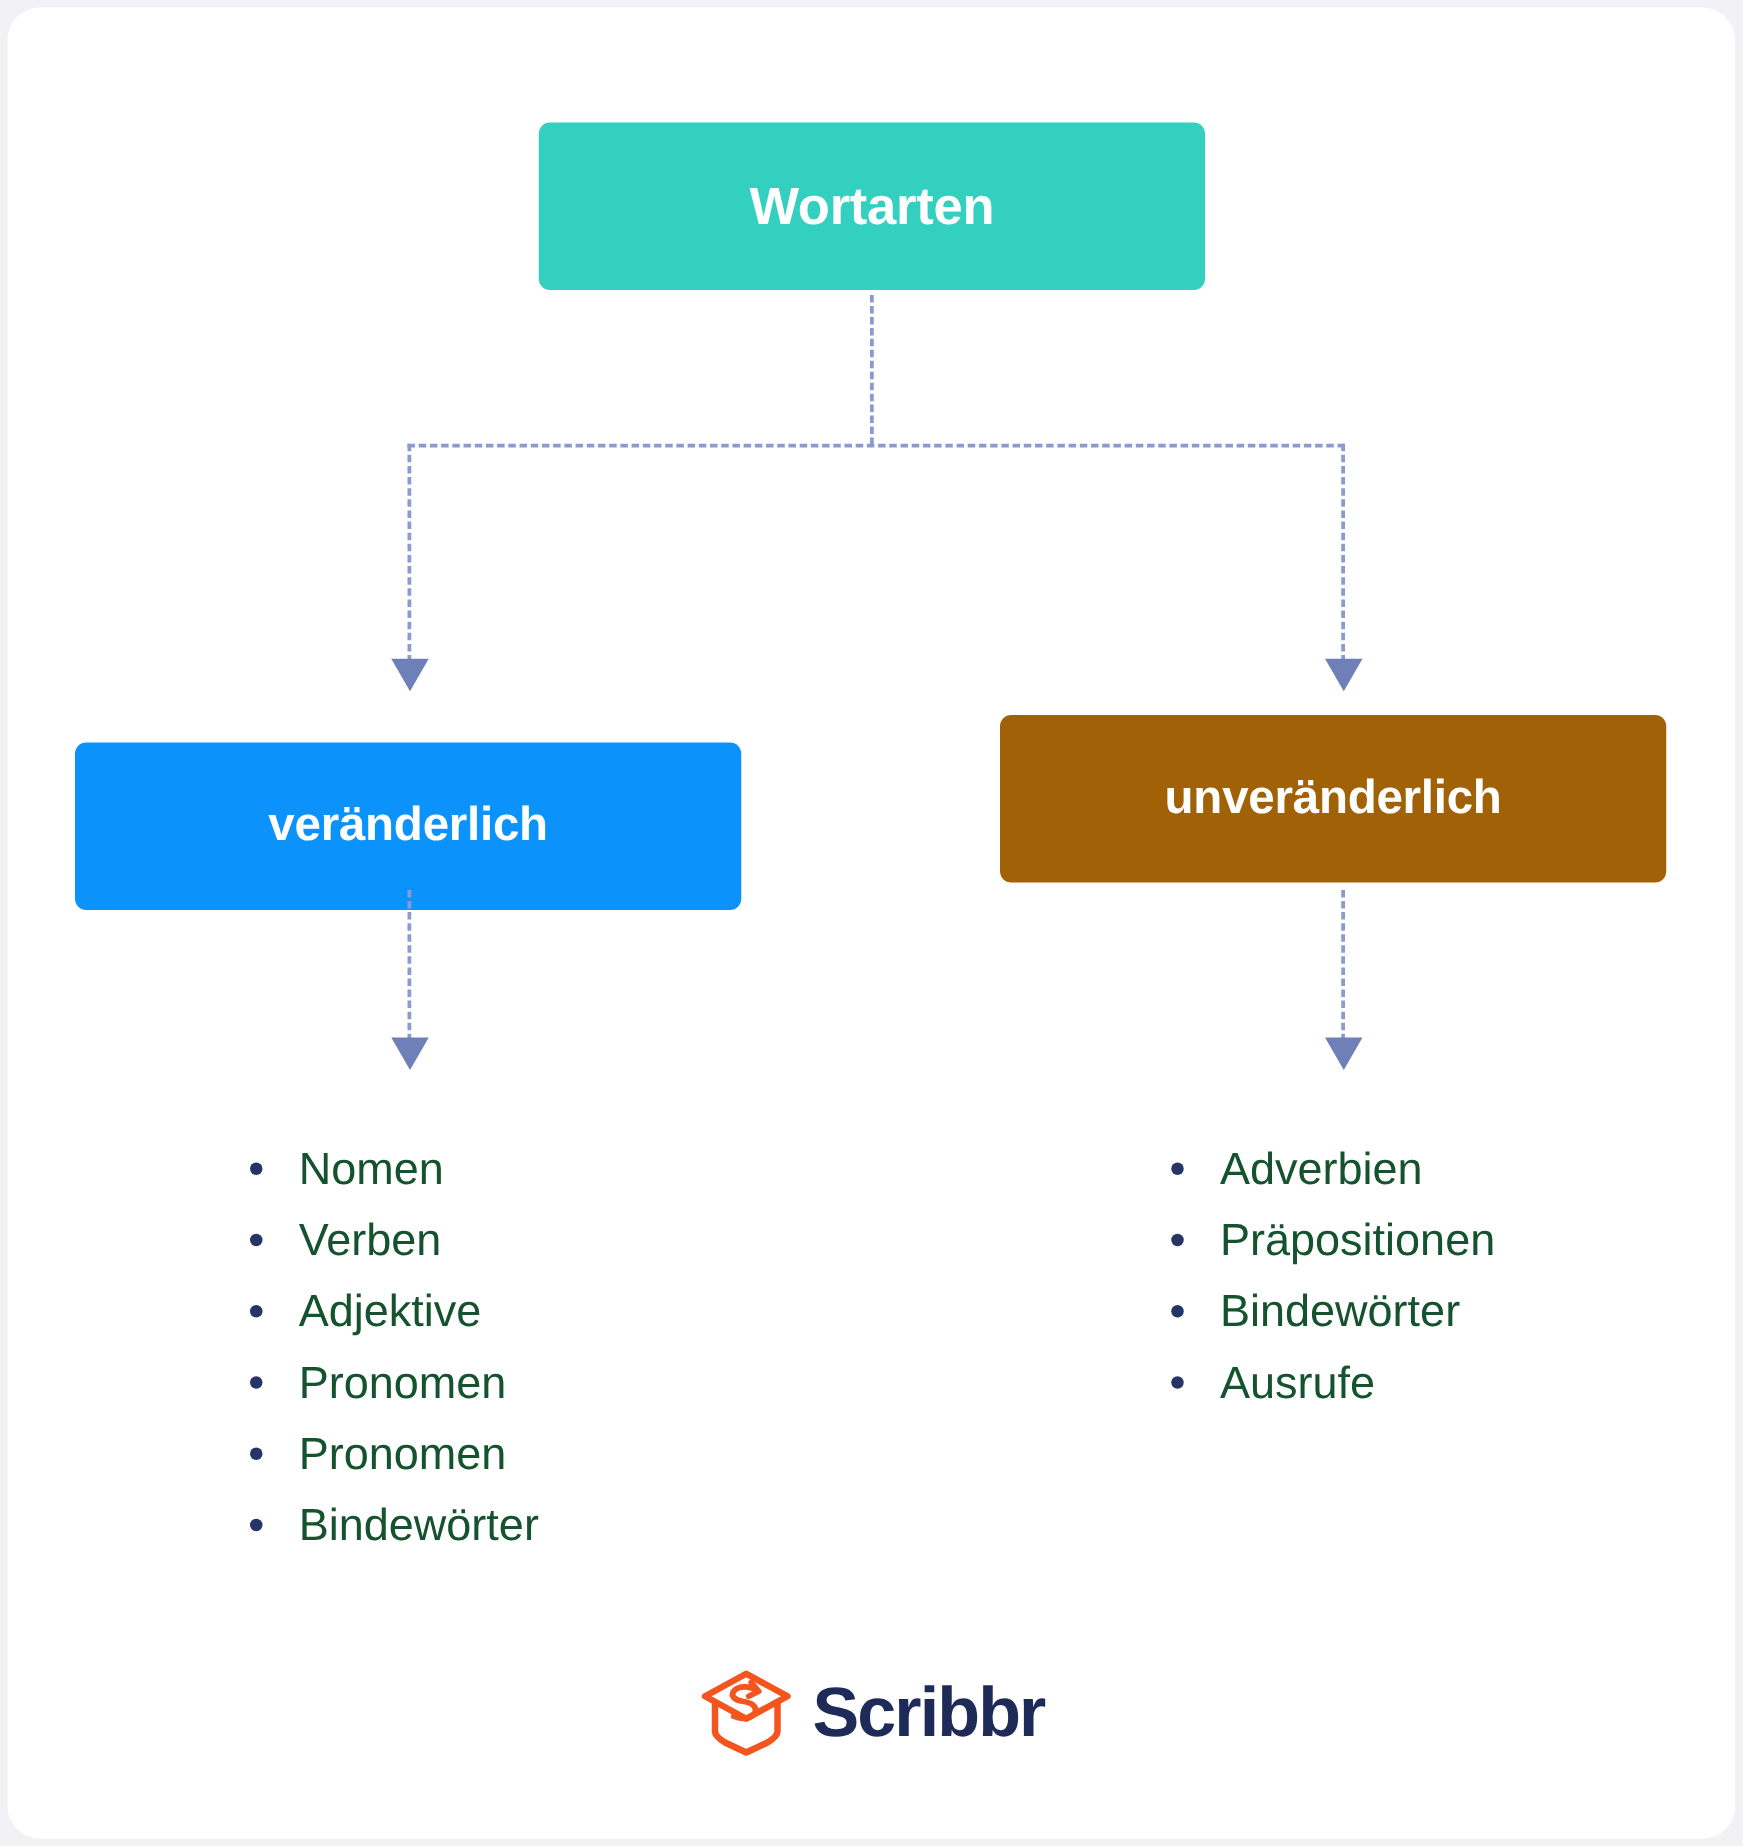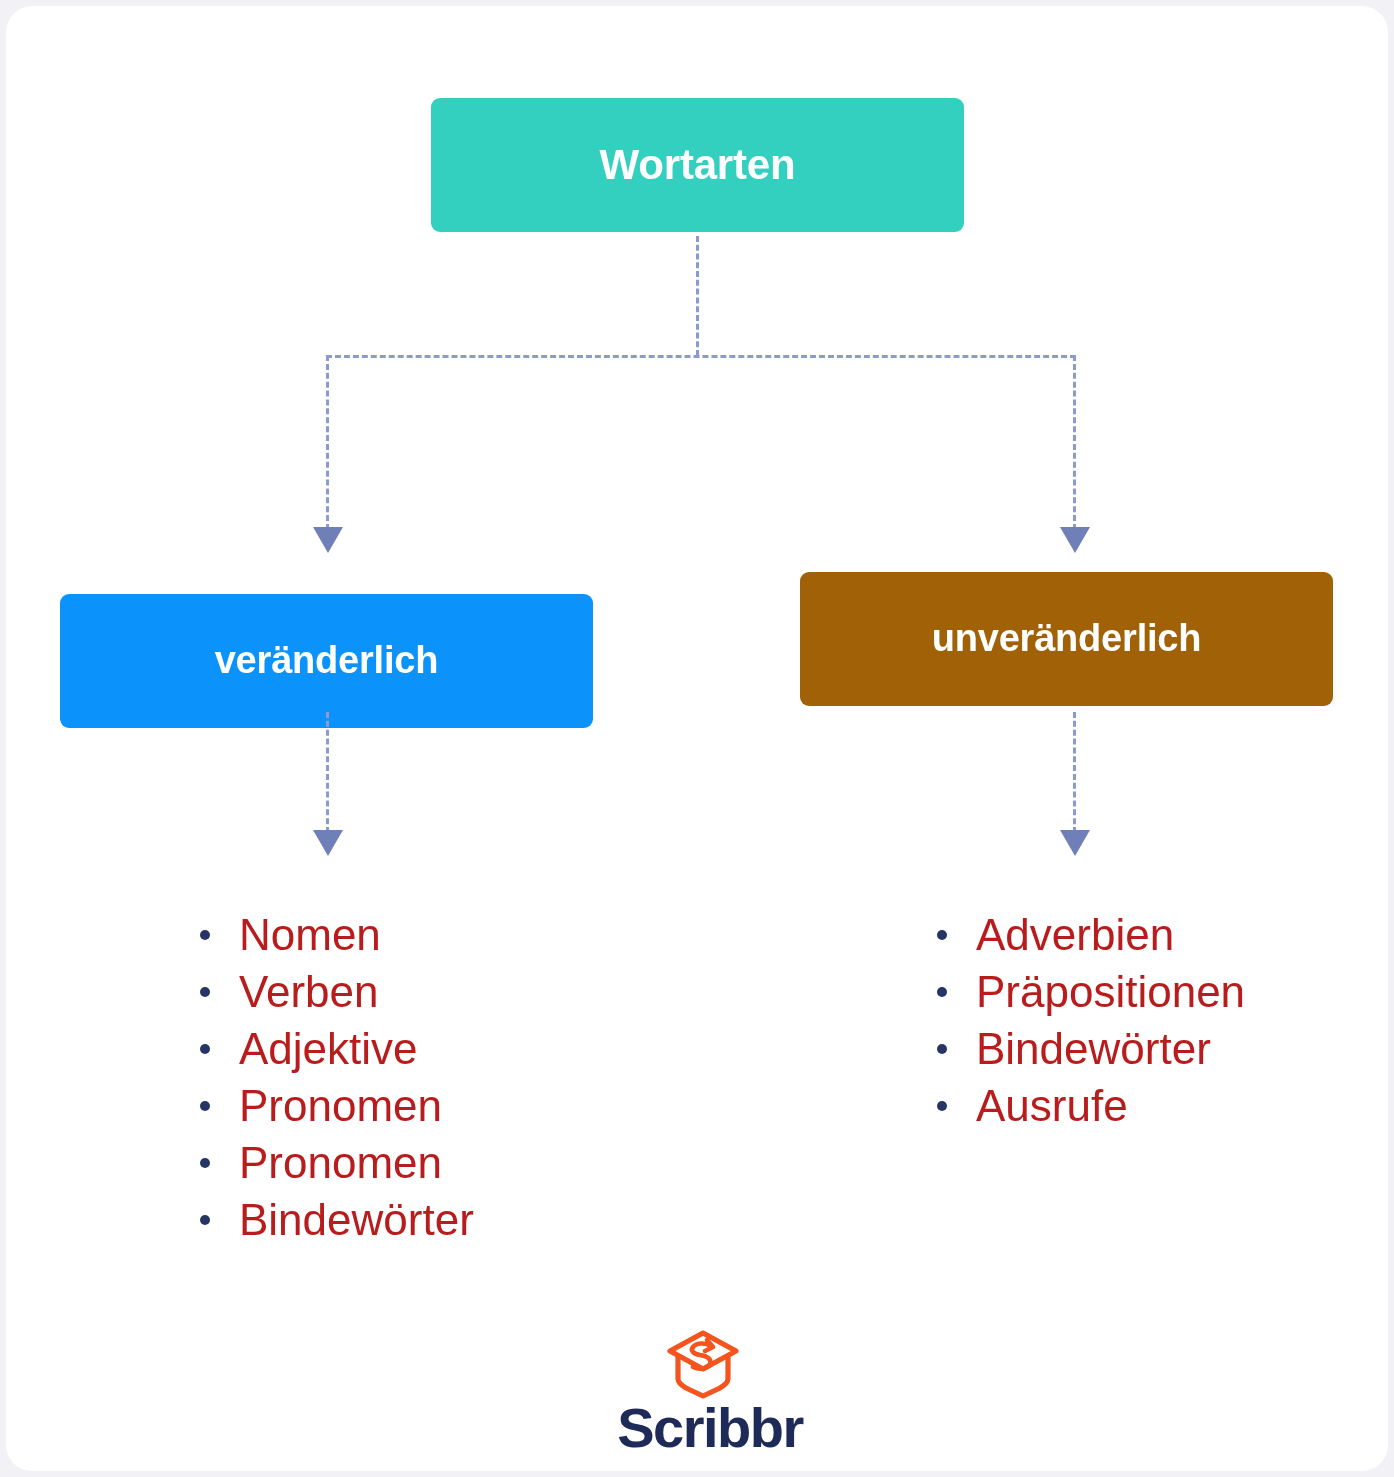--- a/index.html
+++ b/index.html
@@ -114,22 +114,22 @@
     position: absolute;
     margin: 0;
     padding: 0;
     list-style: none;
   }
   #list-left  { left: 190px; top: 900px; }
   #list-right { left: 927px; top: 900px; }
 
   .list li {
     position: relative;
-    color: #b91c1c;
-    font-size: 44px;
+    color: #14532d;
+    font-size: 36px;
     line-height: 57px;
     padding-left: 43px;
     white-space: nowrap;
   }
   .list li .bullet {
     position: absolute;
     left: 4px;
     top: 24px;
     width: 10px;
     height: 10px;
@@ -139,21 +139,20 @@
 
   
   #logo {
     position: absolute;
     left: 552px;
     top: 1322px;
     width: 290px;
     height: 84px;
     display: flex;
     align-items: center;
-    flex-direction: column;
   }
   #logo-mark {
     width: 78px;
     height: 72px;
     flex: 0 0 auto;
   }
   #logo-word {
     margin-left: 14px;
     color: #1e2a57;
     font-size: 56px;

